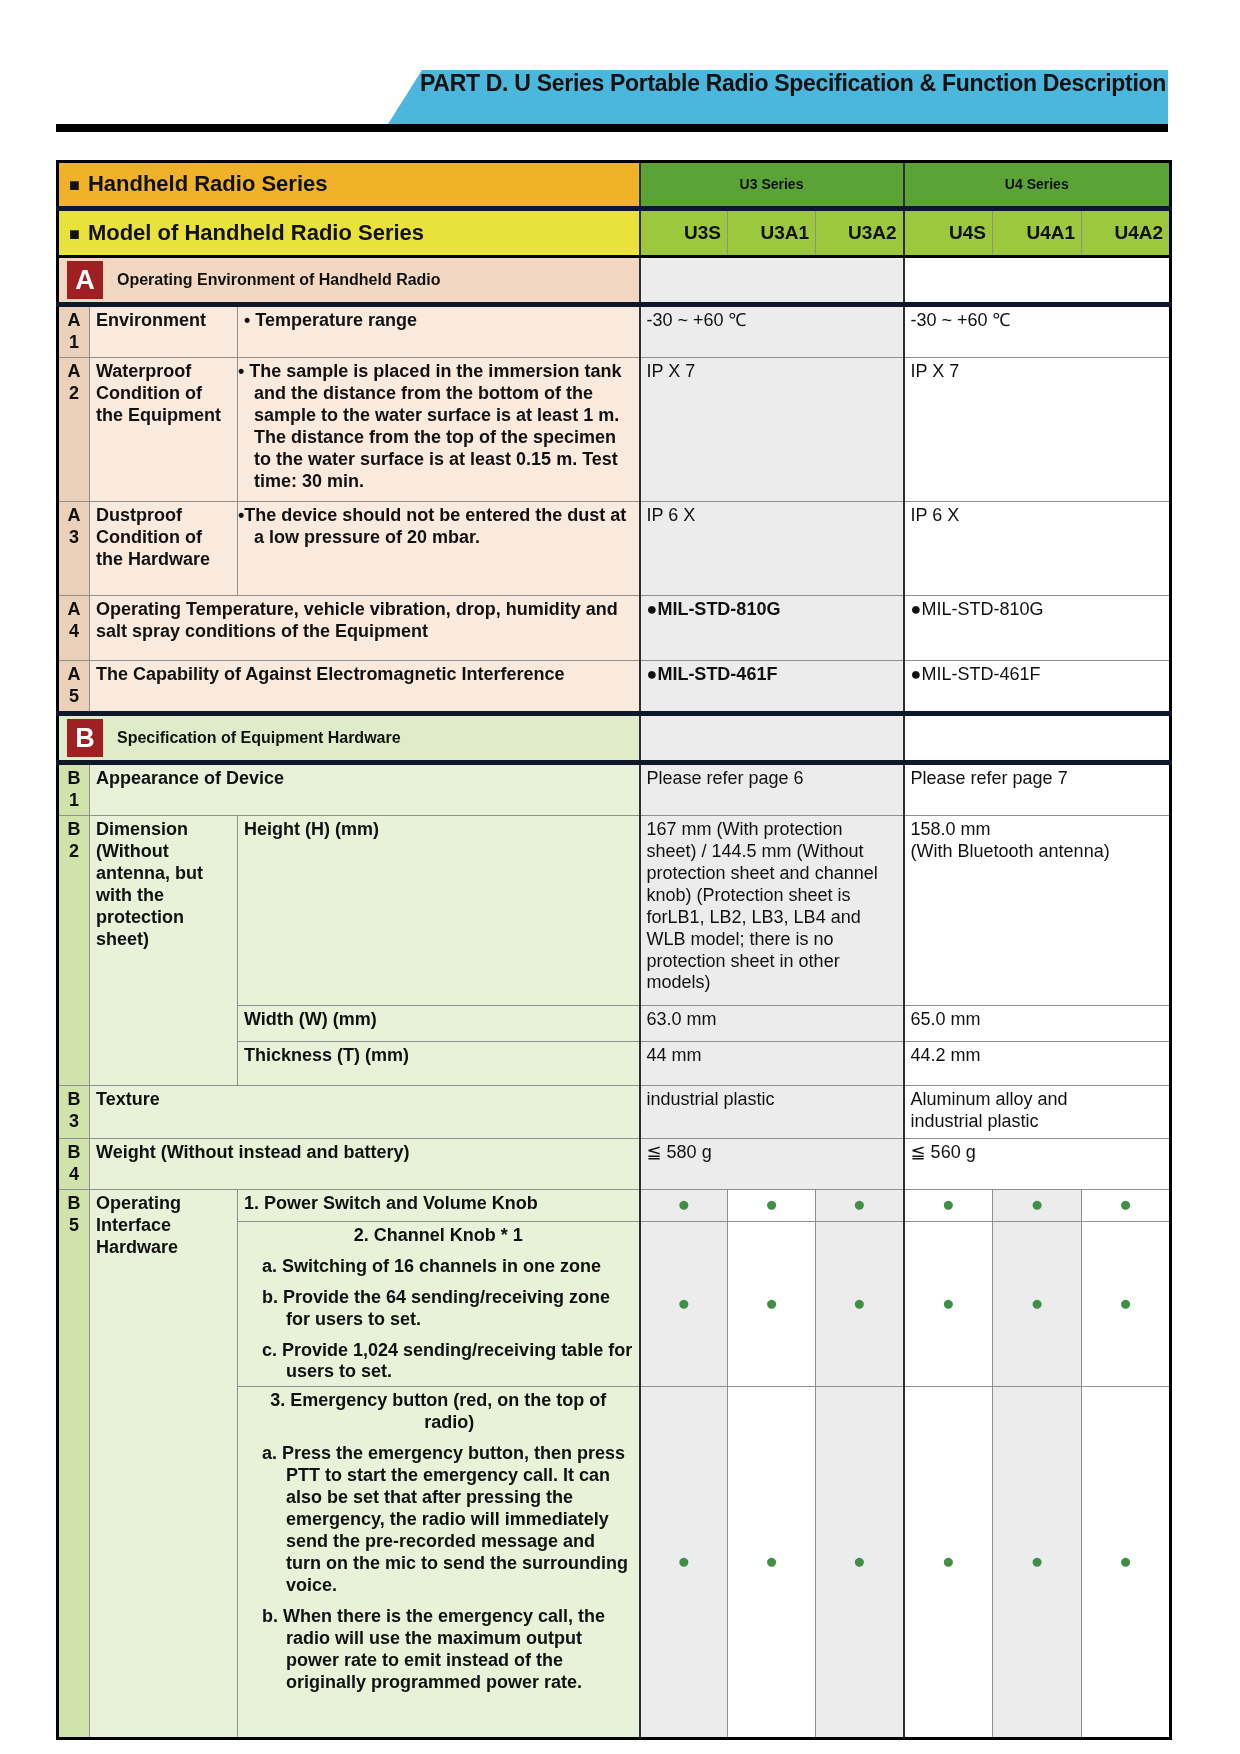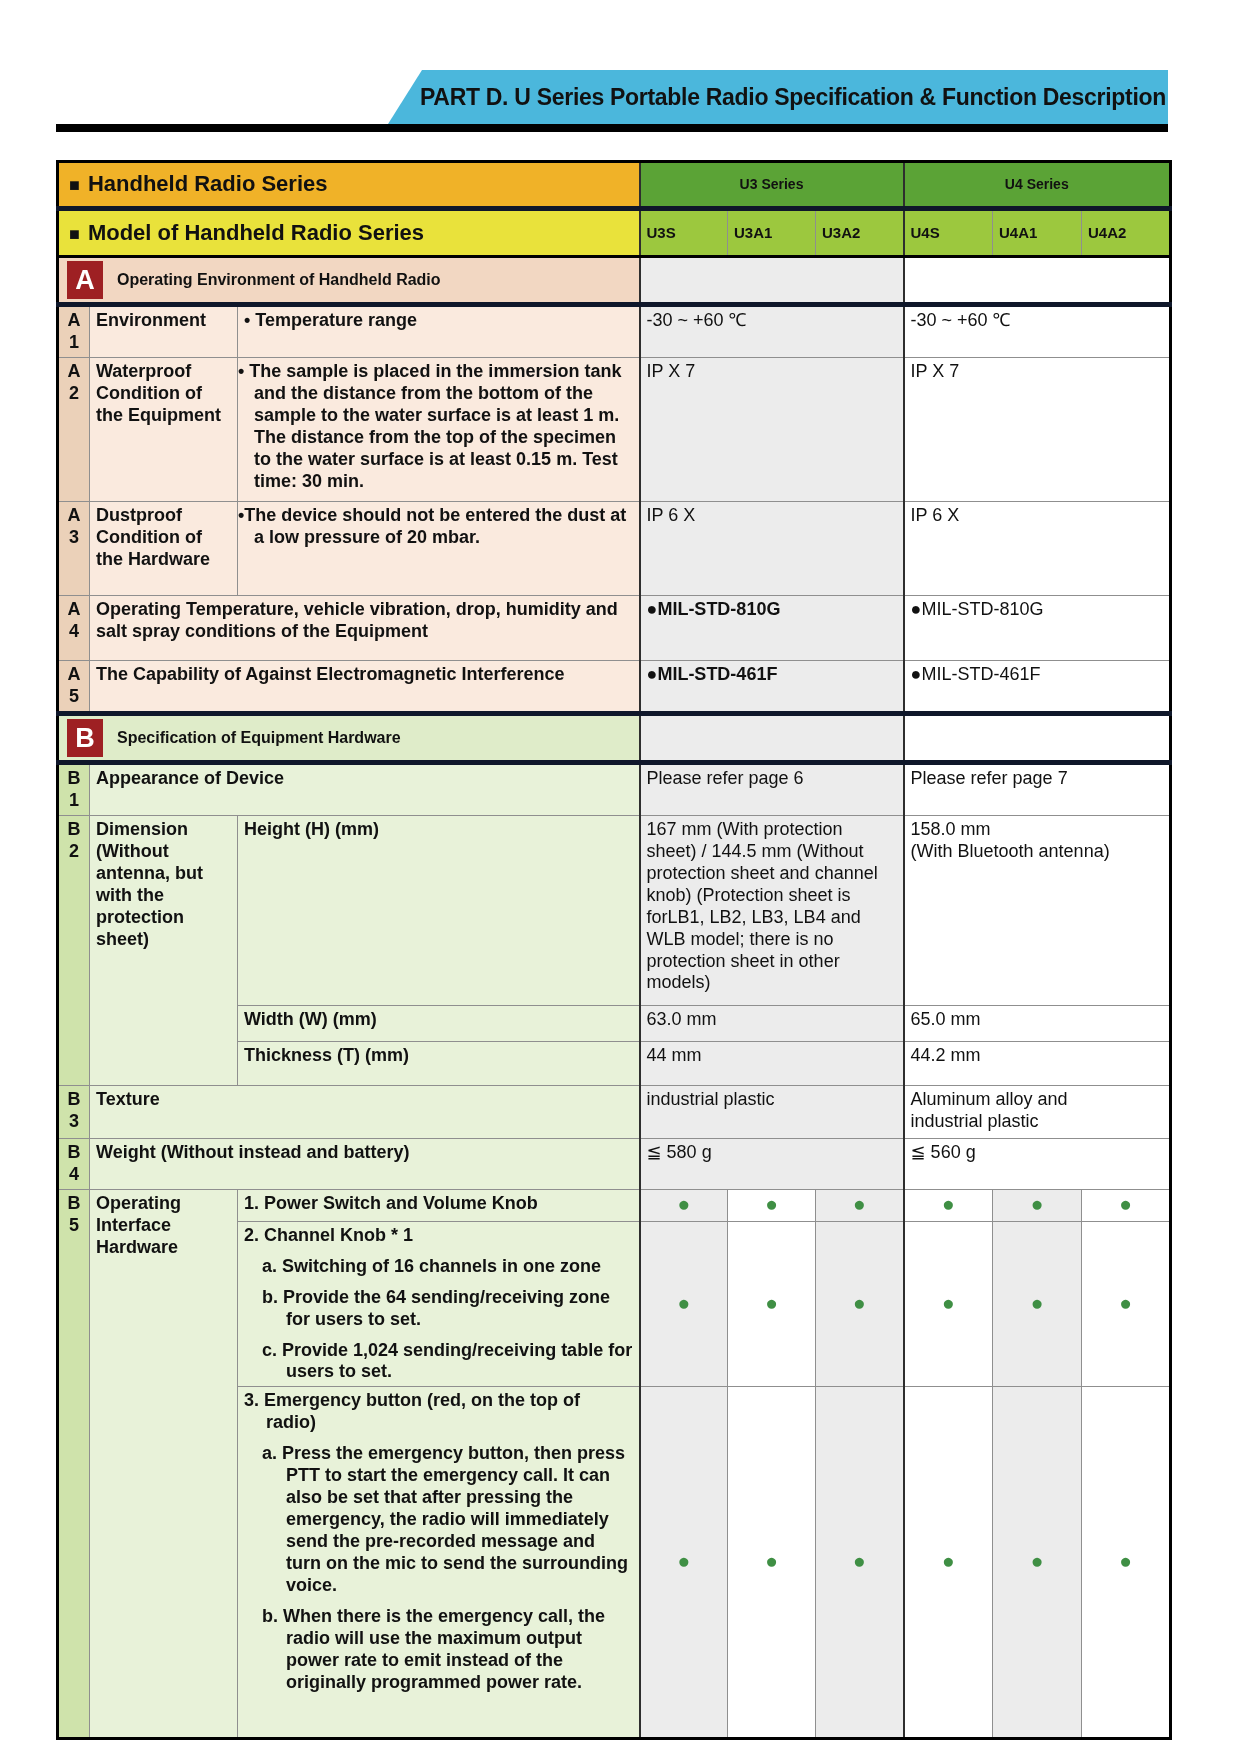--- a/index.html
+++ b/index.html
@@ -9,57 +9,57 @@
     --b-head:#dfecc9; --b-code:#cfe3ab; --b-cell:#e8f2d9;
     --u3-gray:#ececec; --dot-green:#3f8f44;
   }
   html,body{margin:0;padding:0;background:#fff;}
   .page{position:relative;width:1240px;height:1754px;background:#ffffff;overflow:hidden;
         font-family:"Liberation Sans", sans-serif;color:#111;}
   
   .banner{position:absolute;left:388px;top:70px;width:780px;height:54px;
           background:var(--banner-blue);
           clip-path:polygon(34px 0,100% 0,100% 100%,0 100%);
-          display:flex;align-items:center;justify-content:center;}
+          display:flex;justify-content:center;}
   .banner span{font-size:23px;font-weight:bold;letter-spacing:-0.3px;padding-left:30px;white-space:nowrap;}
   .hrule{position:absolute;left:56px;top:124px;width:1112px;height:8px;background:#000;}
   
   table.spec{position:absolute;left:56px;top:160px;width:1113px;border-collapse:collapse;
              table-layout:fixed;border:3px solid #000;}
   td{border:1px solid #8f8f8f;padding:3px 6px;vertical-align:top;font-size:18px;line-height:1.22;
      overflow:hidden;word-wrap:break-word;}
   .maj-l{border-left:2px solid #2e2e2e;}
   tr.sep-black td{border-top:3px solid #000;}
   tr.sep-dark td{border-top:5px solid #0f172a;}
   
   .cell-orange{background:var(--header-orange);font-size:22px;font-weight:bold;vertical-align:middle;padding-left:10px;}
   .cell-green{background:var(--series-green);font-size:14px;font-weight:bold;text-align:center;vertical-align:middle;}
   .cell-yellow{background:var(--model-yellow);font-size:22px;font-weight:bold;vertical-align:middle;padding-left:10px;}
-  .cell-mgreen{background:var(--model-green);font-size:15px;font-weight:bold;text-align:left;vertical-align:middle;}
+  .cell-mgreen{background:var(--model-green);font-size:19px;font-weight:bold;text-align:right;vertical-align:middle;}
   .sq{font-size:18px;margin-right:8px;}
   
   .sec-head{vertical-align:middle;padding-left:8px;}
   .sec-head .badge{display:inline-block;width:36px;height:38px;line-height:38px;text-align:center;
         background:var(--badge-red);color:#fff;font-weight:bold;font-size:27px;vertical-align:middle;margin-right:14px;}
   .sec-head .sec-title{font-size:16px;font-weight:bold;vertical-align:middle;}
   .a-head{background:var(--a-head);}
   .b-head{background:var(--b-head);}
   
   .a-code{background:var(--a-code);text-align:center;font-weight:bold;}
   .a-lab{background:var(--a-cell);font-weight:bold;}
   .b-code{background:var(--b-code);text-align:center;font-weight:bold;}
   .b-lab{background:var(--b-cell);font-weight:bold;}
   
   .vg{background:var(--u3-gray);}
   .vw{background:#ffffff;}
   .bold-val{font-weight:bold;}
   .preline{white-space:pre-line;}
   .hang{padding-left:16px;text-indent:-16px;}
   
-  .feat-title{padding-left:22px;text-indent:-22px;}
+  .feat-title{padding-left:22px;text-indent:-22px;text-align:center;}
   .feat-item{margin-left:18px;padding-left:24px;text-indent:-24px;margin-top:9px;}
   
   .dotcell{text-align:center;vertical-align:middle;}
   .dot{color:var(--dot-green);font-size:21px;line-height:1;}
   
   .footer{position:absolute;left:0;top:1694px;width:100%;text-align:center;
           font-size:17px;font-weight:bold;}
 </style>
 </head>
 <body>

